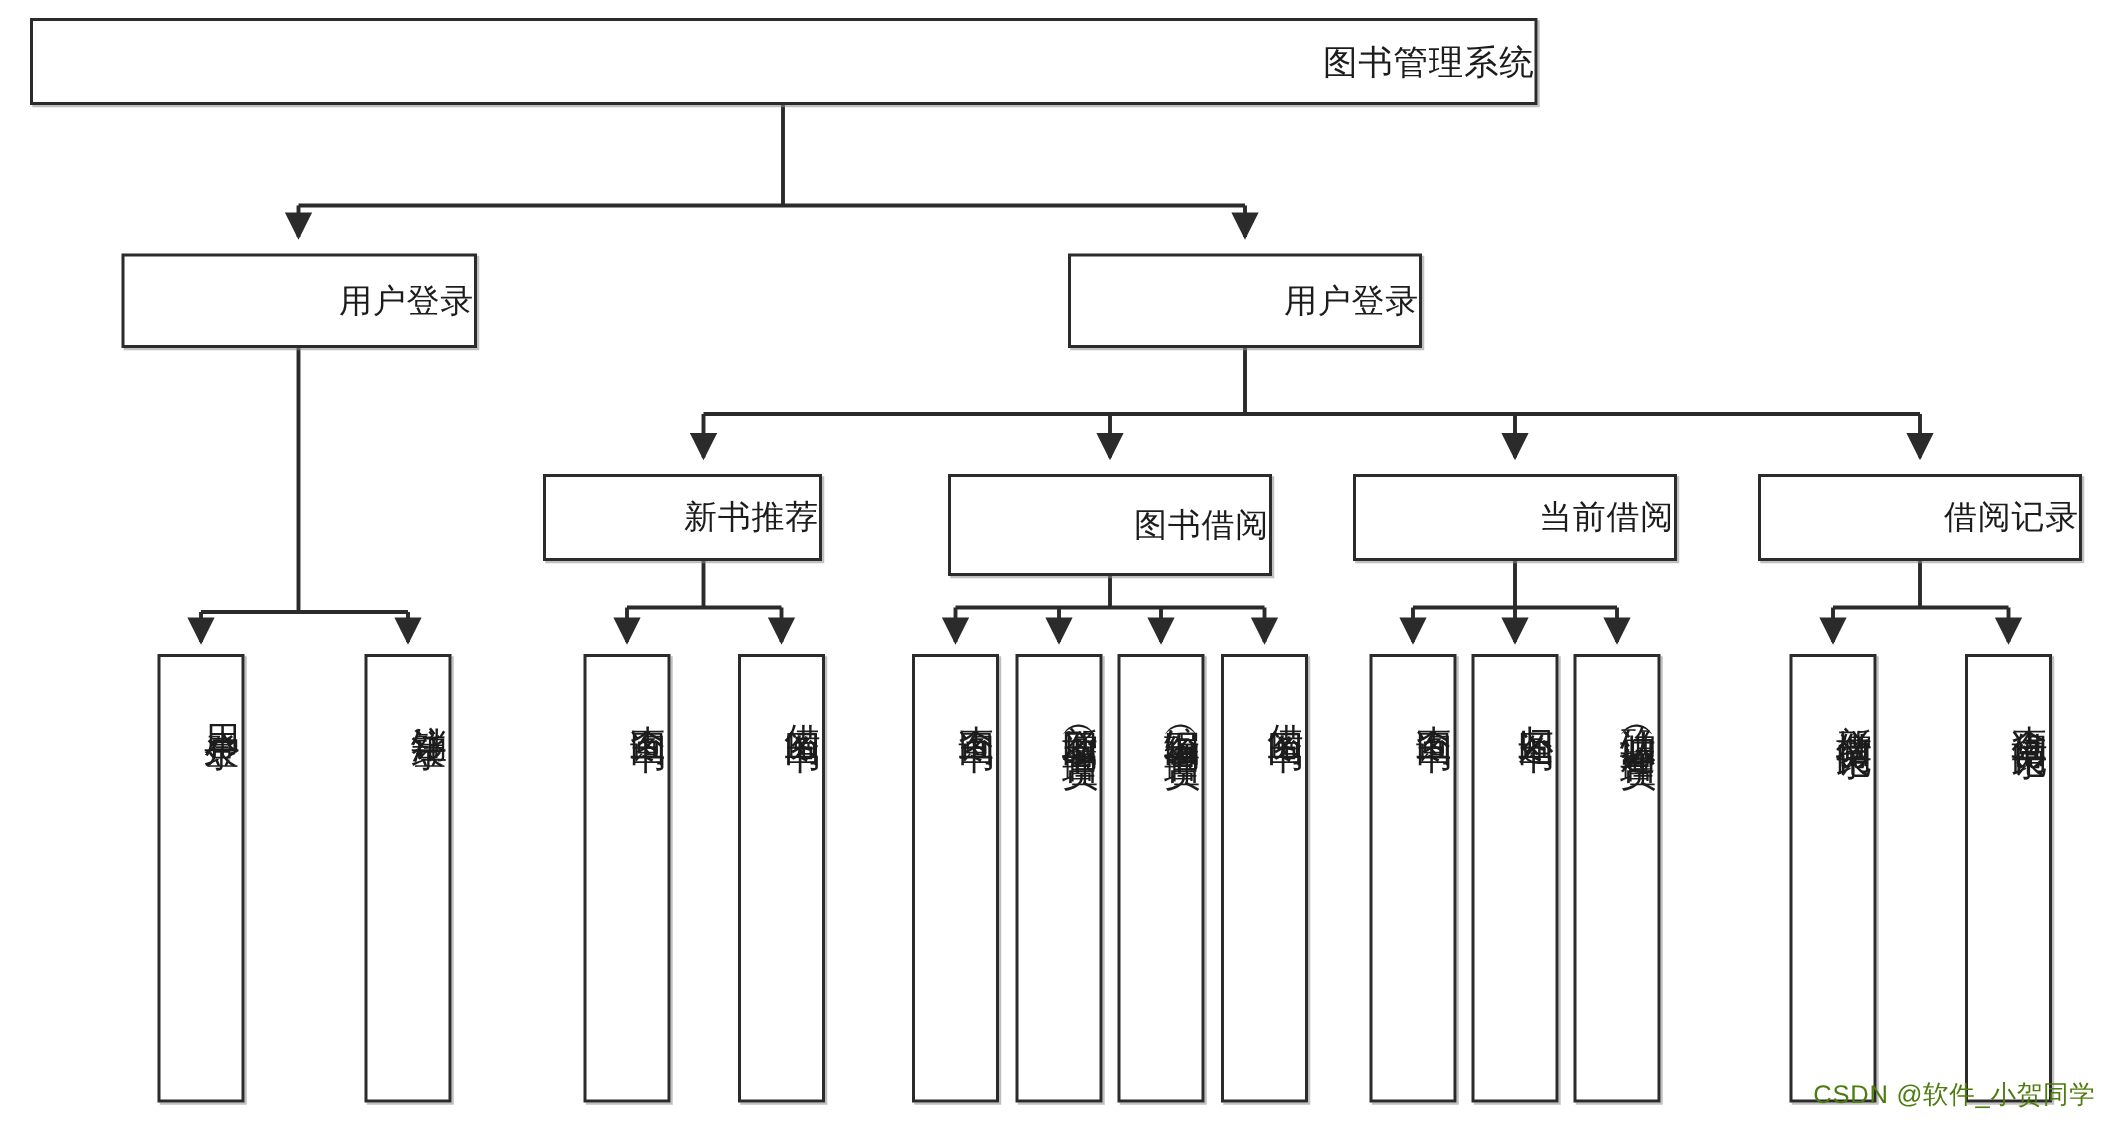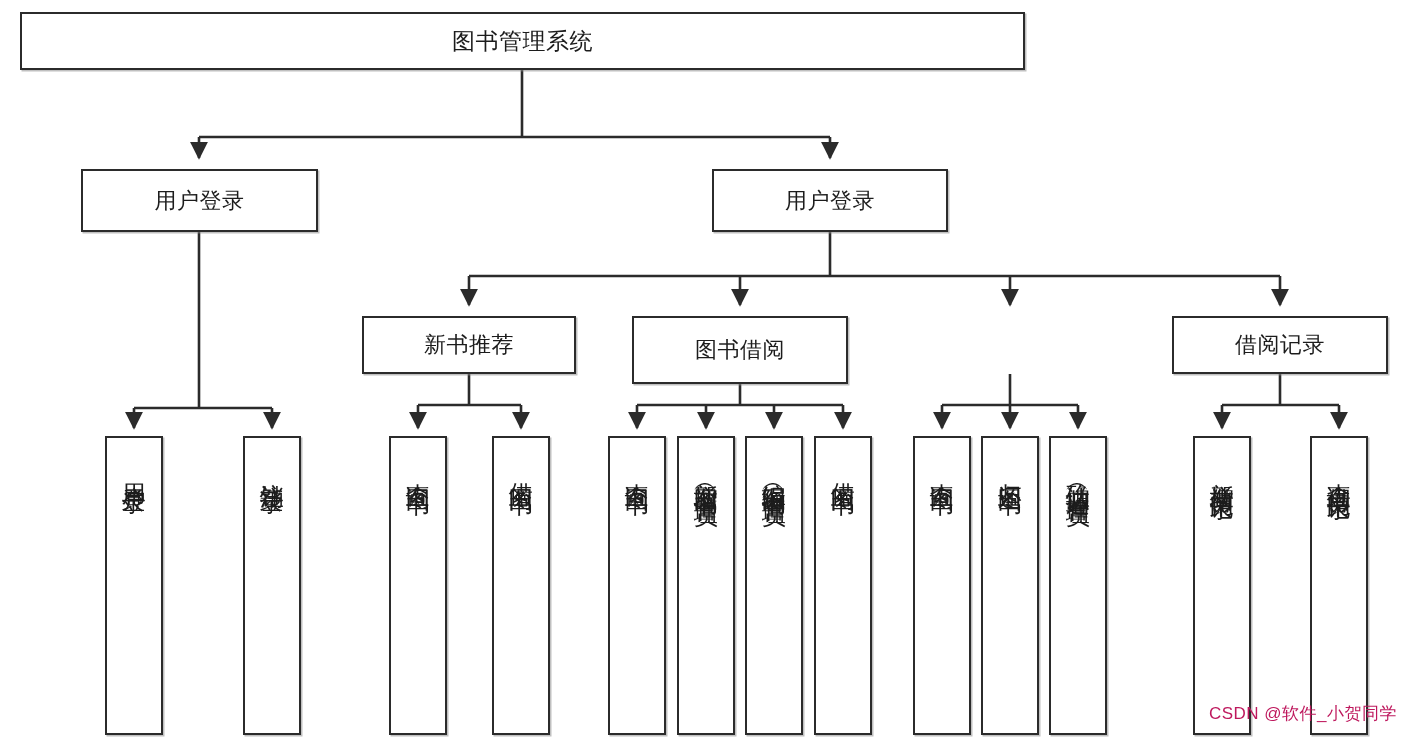--- a/index.html
+++ b/index.html
@@ -25,21 +25,21 @@
     height: 747px;
     pointer-events: none;
   }
   .node {
     position: absolute;
     box-sizing: border-box;
     background: #ffffff;
     border: 2px solid #2b2b2b;
     display: flex;
     align-items: center;
-    justify-content: center;
+    justify-content: flex-end;
     box-shadow: 1.5px 1.5px 0 rgba(140,140,140,0.55);
     z-index: 2;
   }
   .node .label {
     color: #1c1c1c;
     line-height: 1.15;
     text-align: center;
     white-space: pre;
   }
   .node.h .label {
@@ -56,23 +56,23 @@
   .node.v .label {
     writing-mode: vertical-rl;
     text-orientation: upright;
     font-size: 24px;
     letter-spacing: 3px;
     white-space: nowrap;
   }
   #watermark {
     position: absolute;
     right: 8px;
-    bottom: 22px;
+    bottom: 6px;
     font-size: 17px;
-    color: #be185d;
+    color: #4d7c0f;
     letter-spacing: 0.5px;
     z-index: 5;
     white-space: nowrap;
   }
 </style>
 </head>
 <body>
 
 <div id="canvas">
 
@@ -130,26 +130,29 @@
     <span class="label">图书管理系统</span>
   </div>
 
   <div class="node h" style="left:81px; top:169px; width:237px; height:63px;">
     <span class="label">用户登录</span>
   </div>
   <div class="node h" style="left:712px; top:169px; width:236px; height:63px;">
     <span class="label">用户登录</span>
   </div>
 
-  <div class="node h" style="left:362px; top:316px; width:214px; height:58px;">
+  <div class="node h" style="left:362px; top:316px; width:186px; height:58px;">
     <span class="label">新书推荐</span>
   </div>
   <div class="node h" style="left:632px; top:316px; width:216px; height:68px;">
     <span class="label">图书借阅</span>
   </div>
+  <div class="node h" style="left:902px; top:316px; width:216px; height:58px;">
+    <span class="label">当前借阅</span>
+  </div>
   <div class="node h" style="left:1172px; top:316px; width:216px; height:58px;">
     <span class="label">借阅记录</span>
   </div>
 
   <div class="node v" style="left:105px; top:436px; width:58px; height:299px;">
     <span class="label">用户登录</span>
   </div>
   <div class="node v" style="left:243px; top:436px; width:58px; height:299px;">
     <span class="label">注销登录</span>
   </div>

